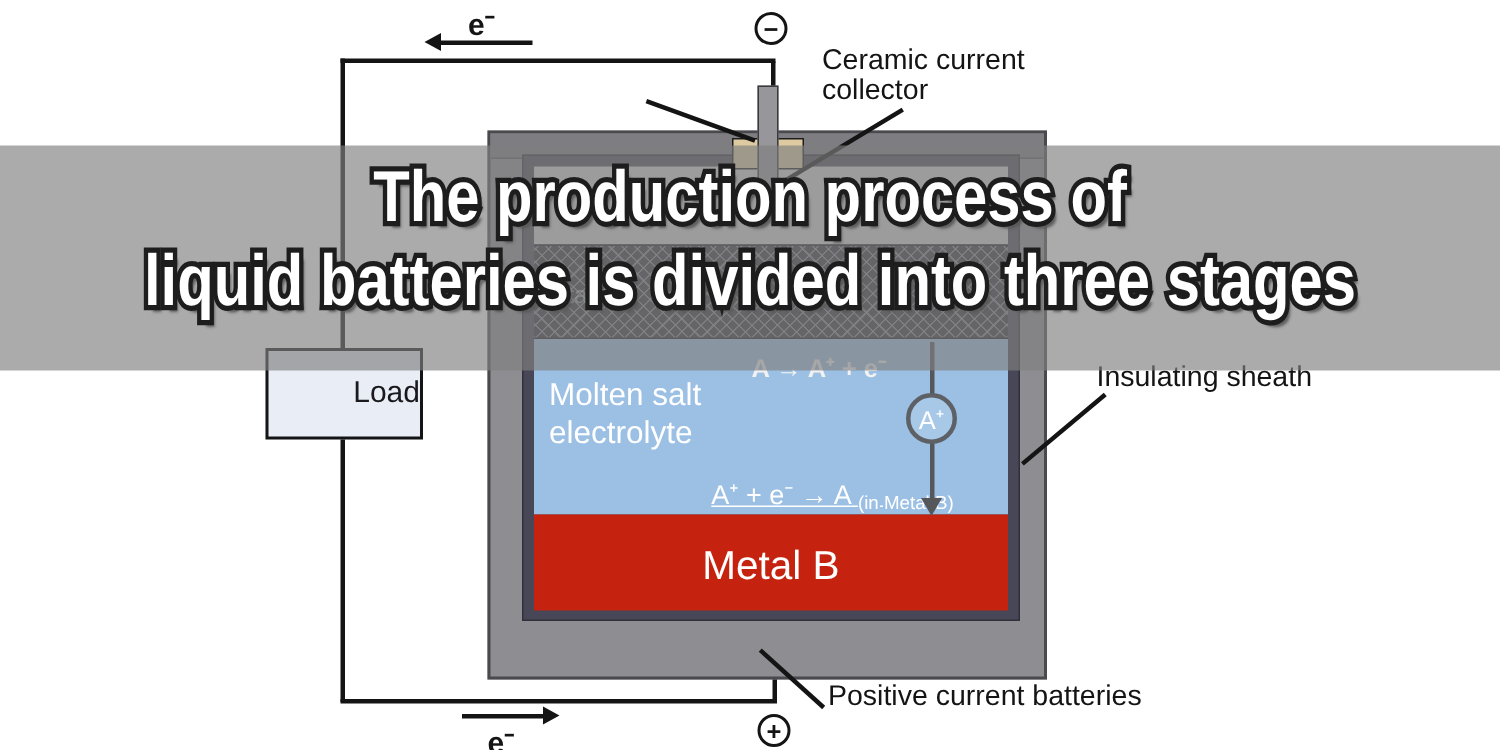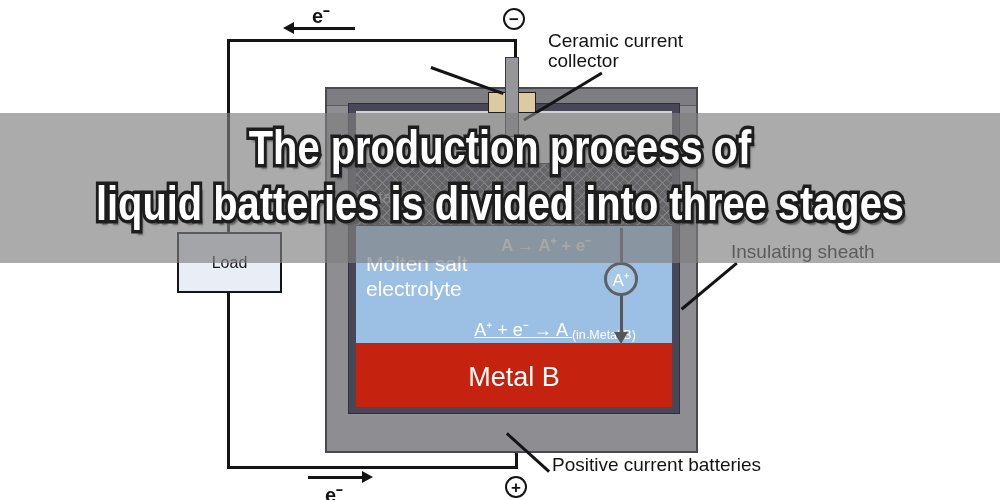--- a/index.html
+++ b/index.html
@@ -80,29 +80,29 @@
   .ion-circle {
     position:absolute; left:248px; top:151px; width:34px; height:34px;
     border-radius:50%; background:#a8c8e8; border:3px solid #5d6166;
     box-sizing:border-box; display:flex; align-items:center; justify-content:center;
     font-size:17px; color:#ffffff;
   }
   
   .load-box {
     position:absolute; left:177px; top:232px; width:105px; height:61px;
     background:#e9edf5; border:2.5px solid #141414; box-sizing:border-box;
-    display:flex; align-items:center; justify-content:center;
-    font-size:16px; color:#1a1a1e;
+    display:flex; align-items:center; justify-content:flex-end;
+    font-size:20px; color:#1a1a1e;
   }
   
   .callout { position:absolute; font-size:19px; color:#141414; line-height:20px; white-space:pre-line; }
   .leader { position:absolute; height:2.5px; background:#141414; transform-origin:left center; }
   
   .banner {
-    position:absolute; left:0; top:113px; width:1000px; height:150px;
+    position:absolute; left:0; top:97px; width:1000px; height:150px;
     background:rgba(127,127,127,0.66); z-index:40;
   }
   .banner-line {
     position:absolute; left:0; right:0; text-align:center;
     font-size:48px; line-height:52px; font-weight:bold; color:#ffffff;
     transform:scaleX(0.83); transform-origin:center;
   }
   .banner-line::before {
     content:attr(data-text); position:absolute; left:0; right:0; top:0;
     text-align:center; color:#ffffff;

